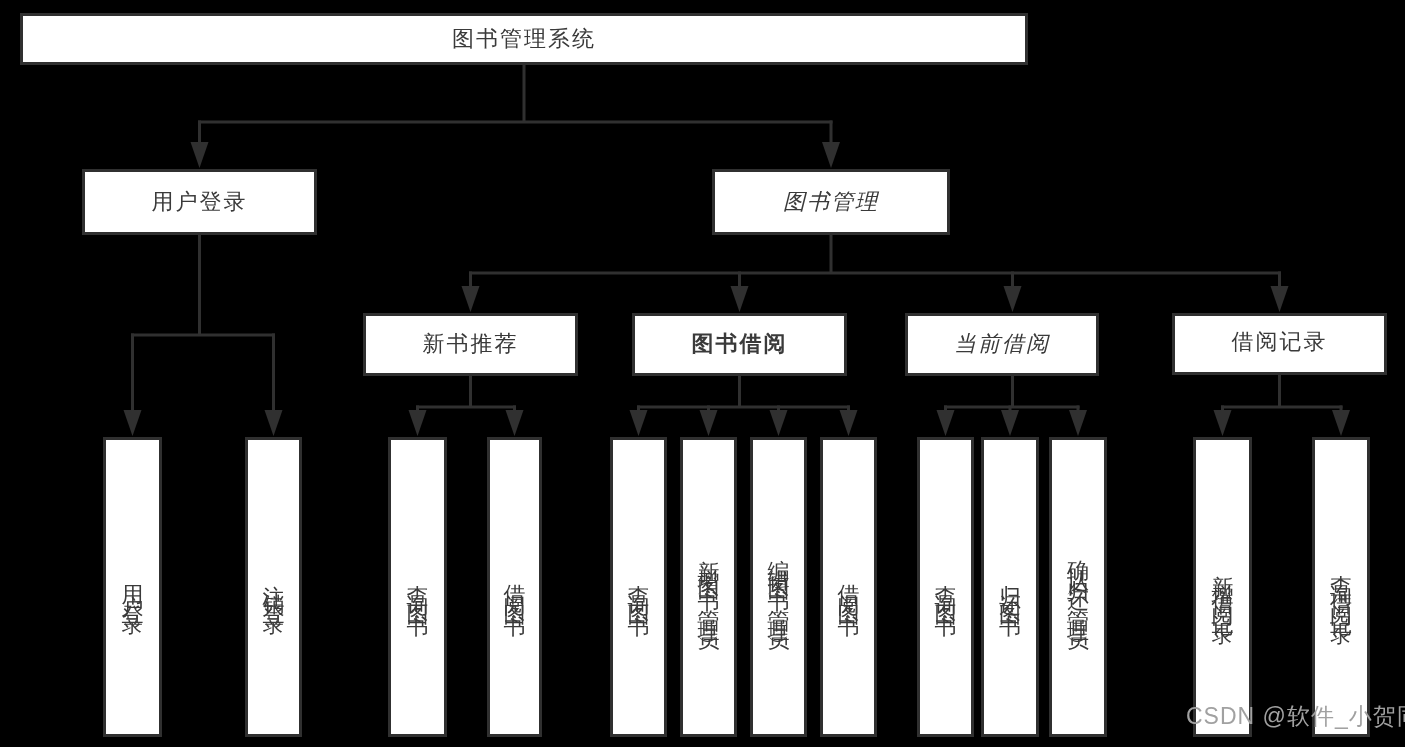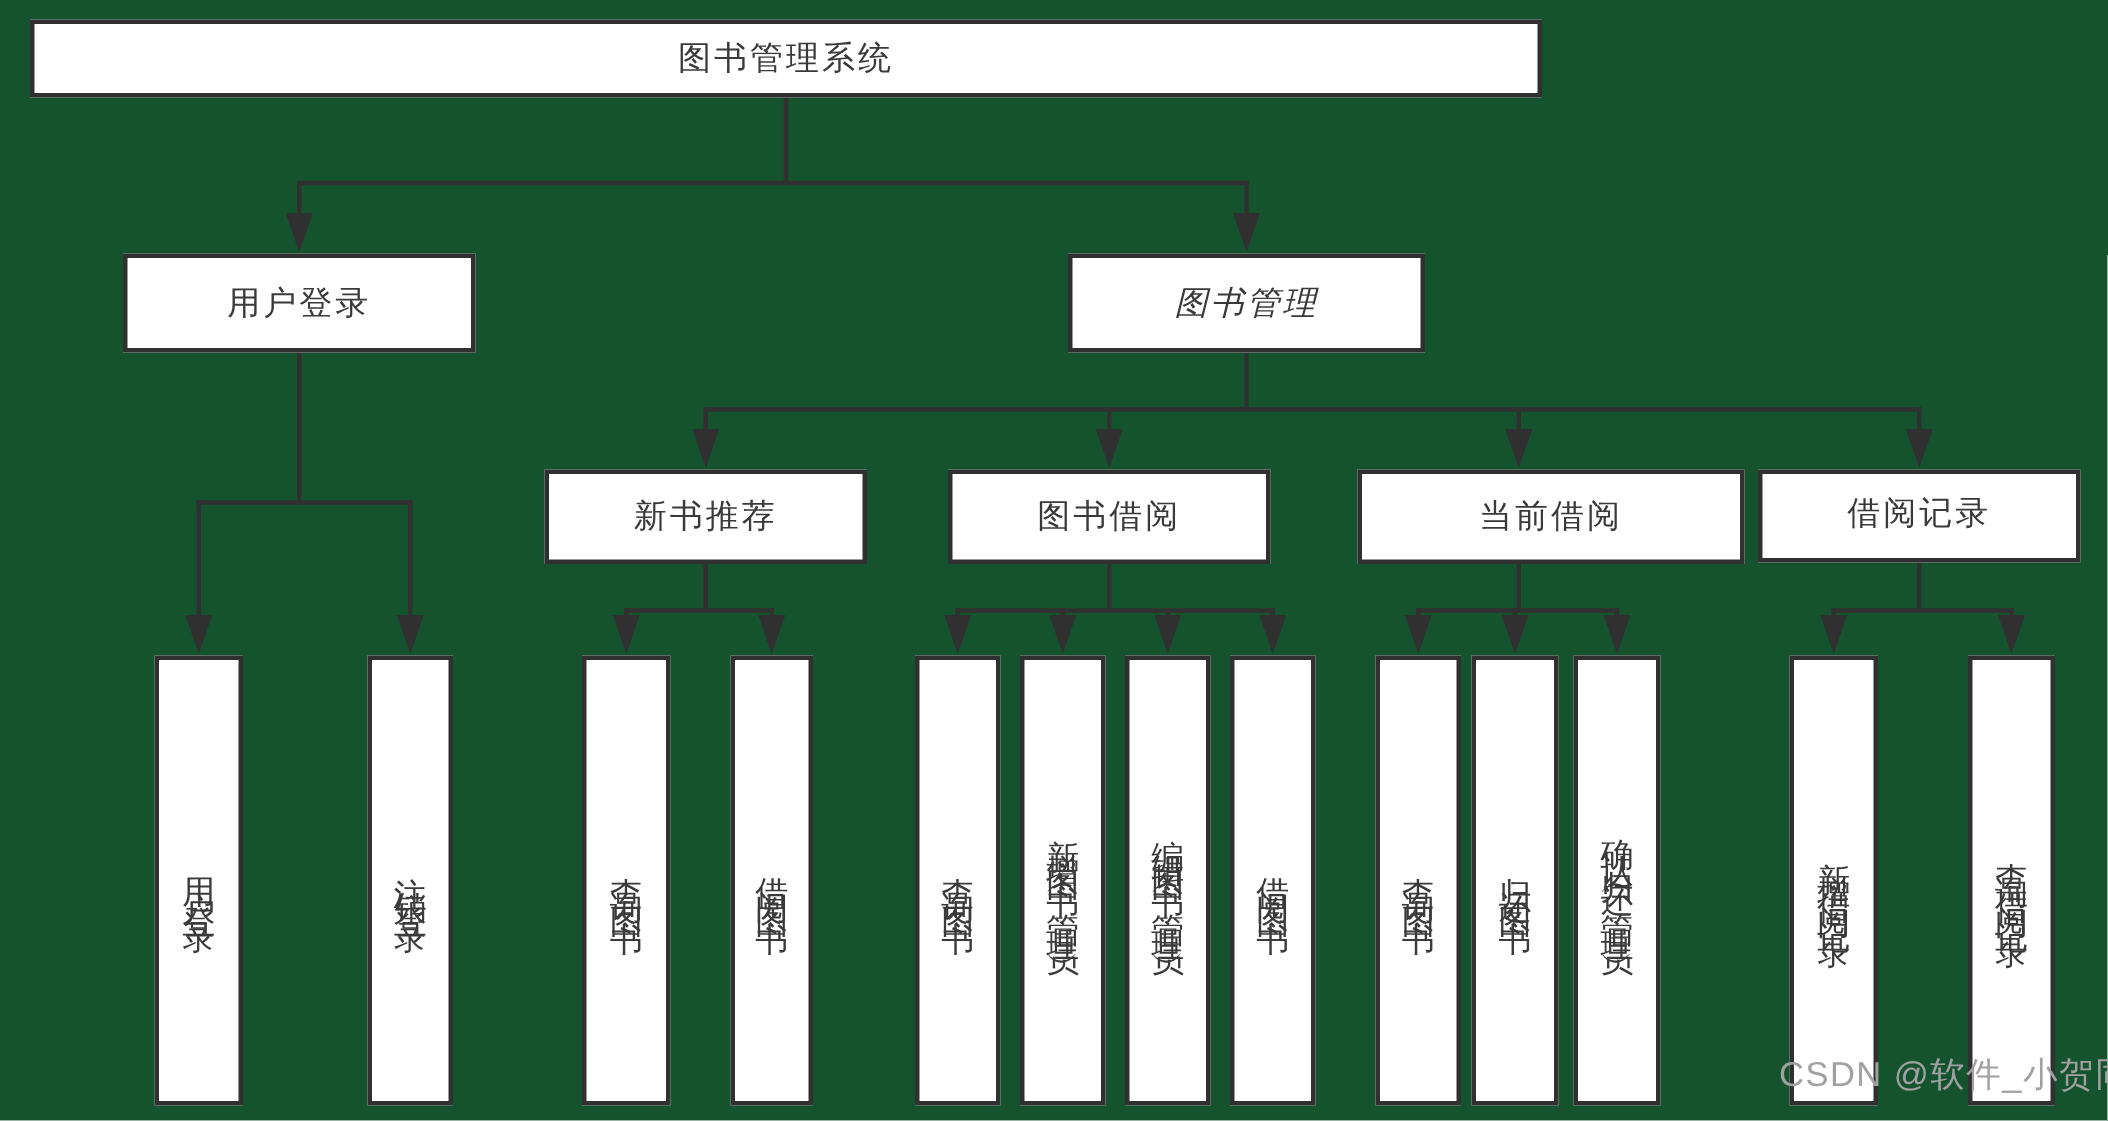--- a/index.html
+++ b/index.html
@@ -1,17 +1,17 @@
 <!DOCTYPE html>
 <html><head>
 <meta charset="utf-8">
 <style>
   html,body{margin:0;padding:0;background:#ffffff;}
   .canvas{
-    position:relative;width:1405px;height:747px;background:#14532d;overflow:hidden;
+    position:relative;width:1405px;height:747px;background:#000000;overflow:hidden;
     font-family:"Liberation Sans", sans-serif;
     text-align:right;
   }
   .connectors{position:absolute;left:0;top:0;}
   .node{
     position:absolute;box-sizing:border-box;background:#ffffff;
     border:3px solid #303030;display:flex;align-items:center;justify-content:center;
     color:#3a3a3a;
   }
   .node .lbl{
@@ -90,24 +90,24 @@
       </div>
       <div class="node" style="left: 82px; top: 169px; width: 235px; height: 66px;">
         <span class="lbl">用户登录</span>
       </div>
       <div class="node" style="left: 712px; top: 169px; width: 238px; height: 66px; font-style: italic;">
         <span class="lbl">图书管理</span>
       </div>
       <div class="node" style="left: 363px; top: 313px; width: 215px; height: 63px;">
         <span class="lbl">新书推荐</span>
       </div>
-      <div class="node" style="left: 632px; top: 313px; width: 215px; height: 63px;">
+      <div class="node" style="left: 632px; top: 313px; width: 215px; height: 63px; font-weight: bold;">
         <span class="lbl">图书借阅</span>
       </div>
-      <div class="node" style="left: 905px; top: 313px; width: 258px; height: 63px;">
+      <div class="node" style="left: 905px; top: 313px; width: 194px; height: 63px; font-style: italic;">
         <span class="lbl">当前借阅</span>
       </div>
       <div class="node" style="left: 1172px; top: 313px; width: 215px; height: 62px; font-family: Liberation Mono, monospace;">
         <span class="lbl">借阅记录</span>
       </div>
       <div class="node vertical" style="left: 103px; top: 437px; width: 59px; height: 300px;">
         <span class="lbl">用户登录</span>
       </div>
       <div class="node vertical" style="left: 245px; top: 437px; width: 57px; height: 300px;">
         <span class="lbl">注销登录</span>

